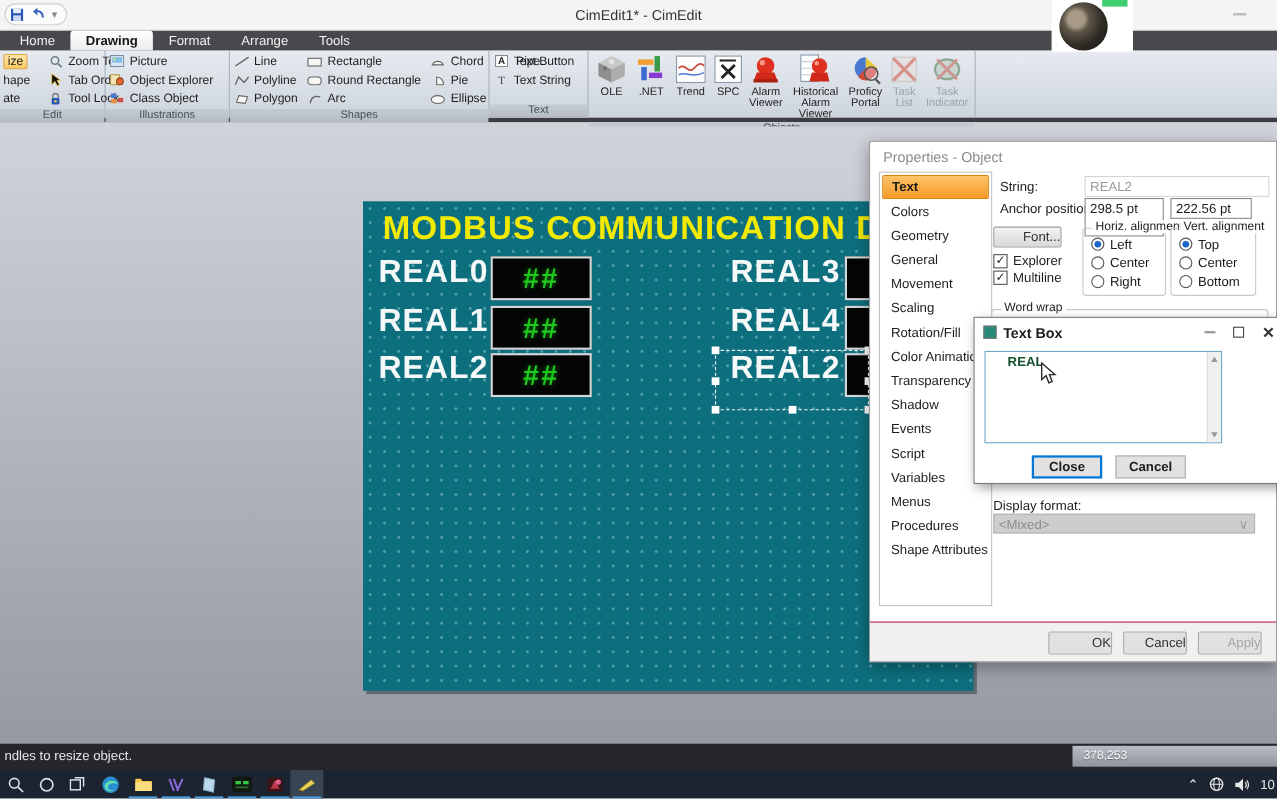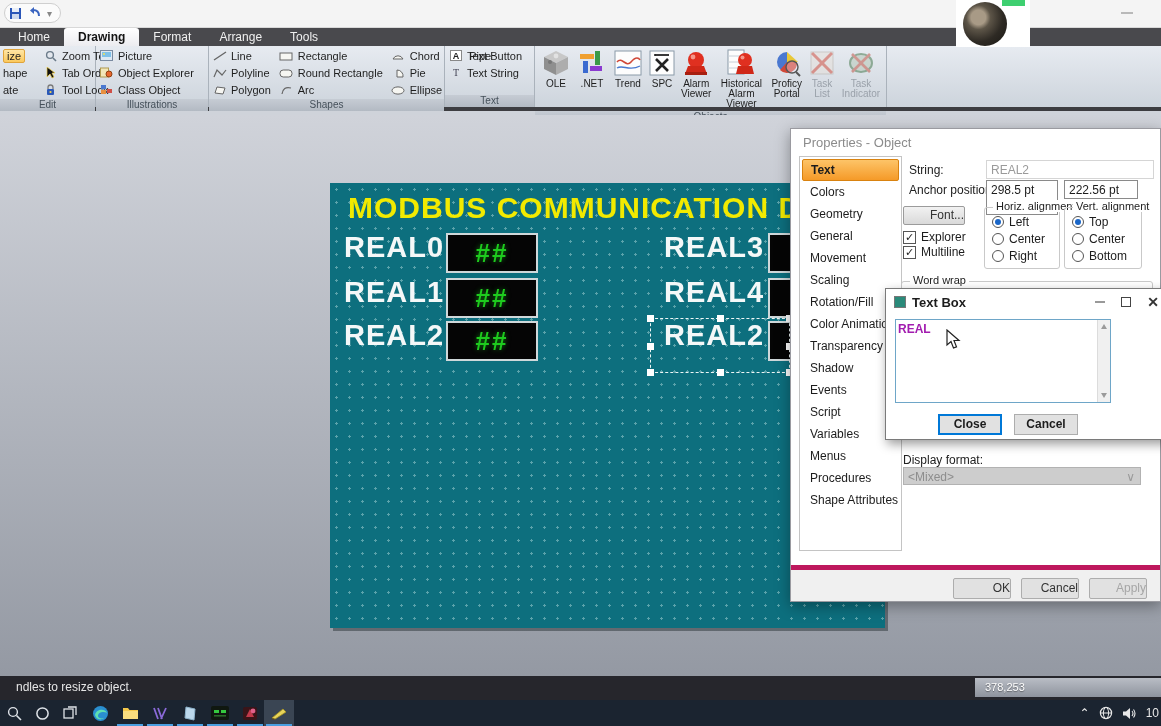--- a/index.html
+++ b/index.html
@@ -61,43 +61,43 @@
   .pbtn { position:absolute; background:linear-gradient(#f2f2f2,#d9d9d9); border:1px solid #9b9b9b; border-radius:2px; text-align:right; font-size:12px; color:#333; }
   .pbtn.flat { background:#e1e1e1; border:1px solid #adadad; }
   .pbtn.dim { color:#a6a6a6; }
   .pcheck { position:absolute; display:flex; align-items:center; gap:5px; font-size:12px; }
   .cbx { width:13px; height:13px; border:1px solid #555; background:#fff; font-size:11px; line-height:11px; text-align:center; color:#222; }
   .pgroup { position:absolute; border:1px solid #c9c9c9; border-radius:3px; }
   .pgroup .glabel { position:absolute; top:-8px; left:8px; background:#fff; padding:0 3px; font-size:11px; color:#222; white-space:nowrap; }
   .radio { display:flex; align-items:center; gap:5px; font-size:12px; height:17px; }
   .rdot { width:12px; height:12px; border:1px solid #555; border-radius:50%; background:#fff; position:relative; flex:0 0 12px; }
   .rdot.on::after { content:""; position:absolute; left:2px; top:2px; width:6px; height:6px; border-radius:50%; background:#1a66c8; }
-  .pbottom { position:absolute; left:0; bottom:0; width:100%; height:36px; background:#f0f0f0; border-top:5px solid #be185d; }
+  .pbottom { position:absolute; left:0; bottom:0; width:100%; height:36px; background:#f0f0f0; border-top:1px solid #be185d; }
 
   
   .tbdlg { position:absolute; left:885px; top:173px; width:283px; height:152px; background:#fff; border:1px solid #7a7a7a; box-shadow:2px 4px 10px rgba(0,0,0,.4); z-index:6;font-weight:bold; }
   .tb-title { height:26px; display:flex; align-items:center; padding:0 8px; gap:6px; font-size:13px; color:#1c1c1c; }
   .tb-ico { width:12px; height:12px; background:#2a8a7a; border:1px solid #777; }
   .tb-ctrl { margin-left:auto; display:flex; gap:16px; align-items:center; color:#333; }
   .tb-min { width:10px; height:2px; background:#999; }
   .tb-max { width:10px; height:10px; border:1px solid #444; }
   .tb-x { font-size:14px; line-height:14px; color:#333; }
   .tb-area { position:absolute; left:9px; top:30px; width:216px; height:84px; border:1px solid #6ea6c8; background:#fff; }
-  .tb-text { position:absolute; left:2px; top:2px; font-size:12px; color:#a21caf; }
+  .tb-text { position:absolute; left:20px; top:2px; font-size:12px; color:#14532d; }
   .tb-scroll { position:absolute; right:0; top:0; width:13px; height:100%; background:#f0f0f0; border-left:1px solid #dcdcdc; }
   .tri-up { position:absolute; left:3px; top:4px; width:0; height:0; border-left:3px solid transparent; border-right:3px solid transparent; border-bottom:5px solid #9a9a9a; }
   .tri-dn { position:absolute; left:3px; bottom:4px; width:0; height:0; border-left:3px solid transparent; border-right:3px solid transparent; border-top:5px solid #9a9a9a; }
   .tb-btn { position:absolute; top:125px; width:64px; height:21px; background:#e1e1e1; border:1px solid #adadad; font-size:12px; text-align:center; line-height:19px; color:#1c1c1c; }
   .tb-btn.def { border:2px solid #0078d7; line-height:17px; }
 
   
   .cursor { position:absolute; left:946px; top:329px; z-index:9; }
 
   
-  .statusbar { position:absolute; left:0; top:676px; width:1161px; height:24px; background:#26262c; color:#e6e6e6; font-size:12px; line-height:22px; padding-left:16px; }
+  .statusbar { position:absolute; left:0; top:676px; width:1161px; height:24px; background:#26262c; color:#e6e6e6; font-size:12px; line-height:22px; padding-left:4px; }
   .coords { position:absolute; left:975px; top:2px; width:186px; height:19px; background:linear-gradient(#b9bdc5,#8e939d); color:#fdfdfd; font-size:11px; line-height:19px; padding-left:10px; text-shadow:0 1px 1px rgba(0,0,0,.4); }
   .taskbar { position:absolute; left:0; top:700px; width:1161px; height:26px; background:#1b2430; z-index:50; }
   .tb-icon { position:absolute; top:3px; width:20px; height:20px; display:flex; align-items:center; justify-content:center; }
   .underline { position:absolute; top:24px; height:2px; width:26px; background:#4a9fe0; }
   .active-tile { position:absolute; left:264px; top:0; width:30px; height:26px; background:#3a4553; }
   .tray { position:absolute; right:2px; top:0; height:26px; display:flex; align-items:center; gap:9px; color:#e8e8e8; font-size:12px; }
 </style>
 </head>
 <body>
 
@@ -107,20 +107,21 @@
         <rect x="1" y="1" width="11" height="11" fill="#2a56b8"></rect>
         <rect x="3" y="1" width="7" height="4" fill="#e8eef8"></rect>
         <rect x="3" y="7" width="7" height="5" fill="#cdd9ee"></rect>
       </svg>
     <svg width="13" height="12" viewBox="0 0 13 12">
         <path d="M11 9 Q11 3 5 3" stroke="#3a64c0" stroke-width="2" fill="none"></path>
         <path d="M6 0 L2 3.5 L6 7 Z" fill="#3a64c0"></path>
       </svg>
     <span class="sep">▾</span>
   </div>
+  <div class="app-title">CimEdit1* - CimEdit</div>
   <div class="win-min"></div>
 </div>
 <div class="cam-tile">
   <div class="cam-circle"></div>
 </div>
 <div class="cam-green"></div>
 
 <div class="tabrow">
   <div class="rtab">Home</div>
   <div class="rtab active">Drawing</div>

